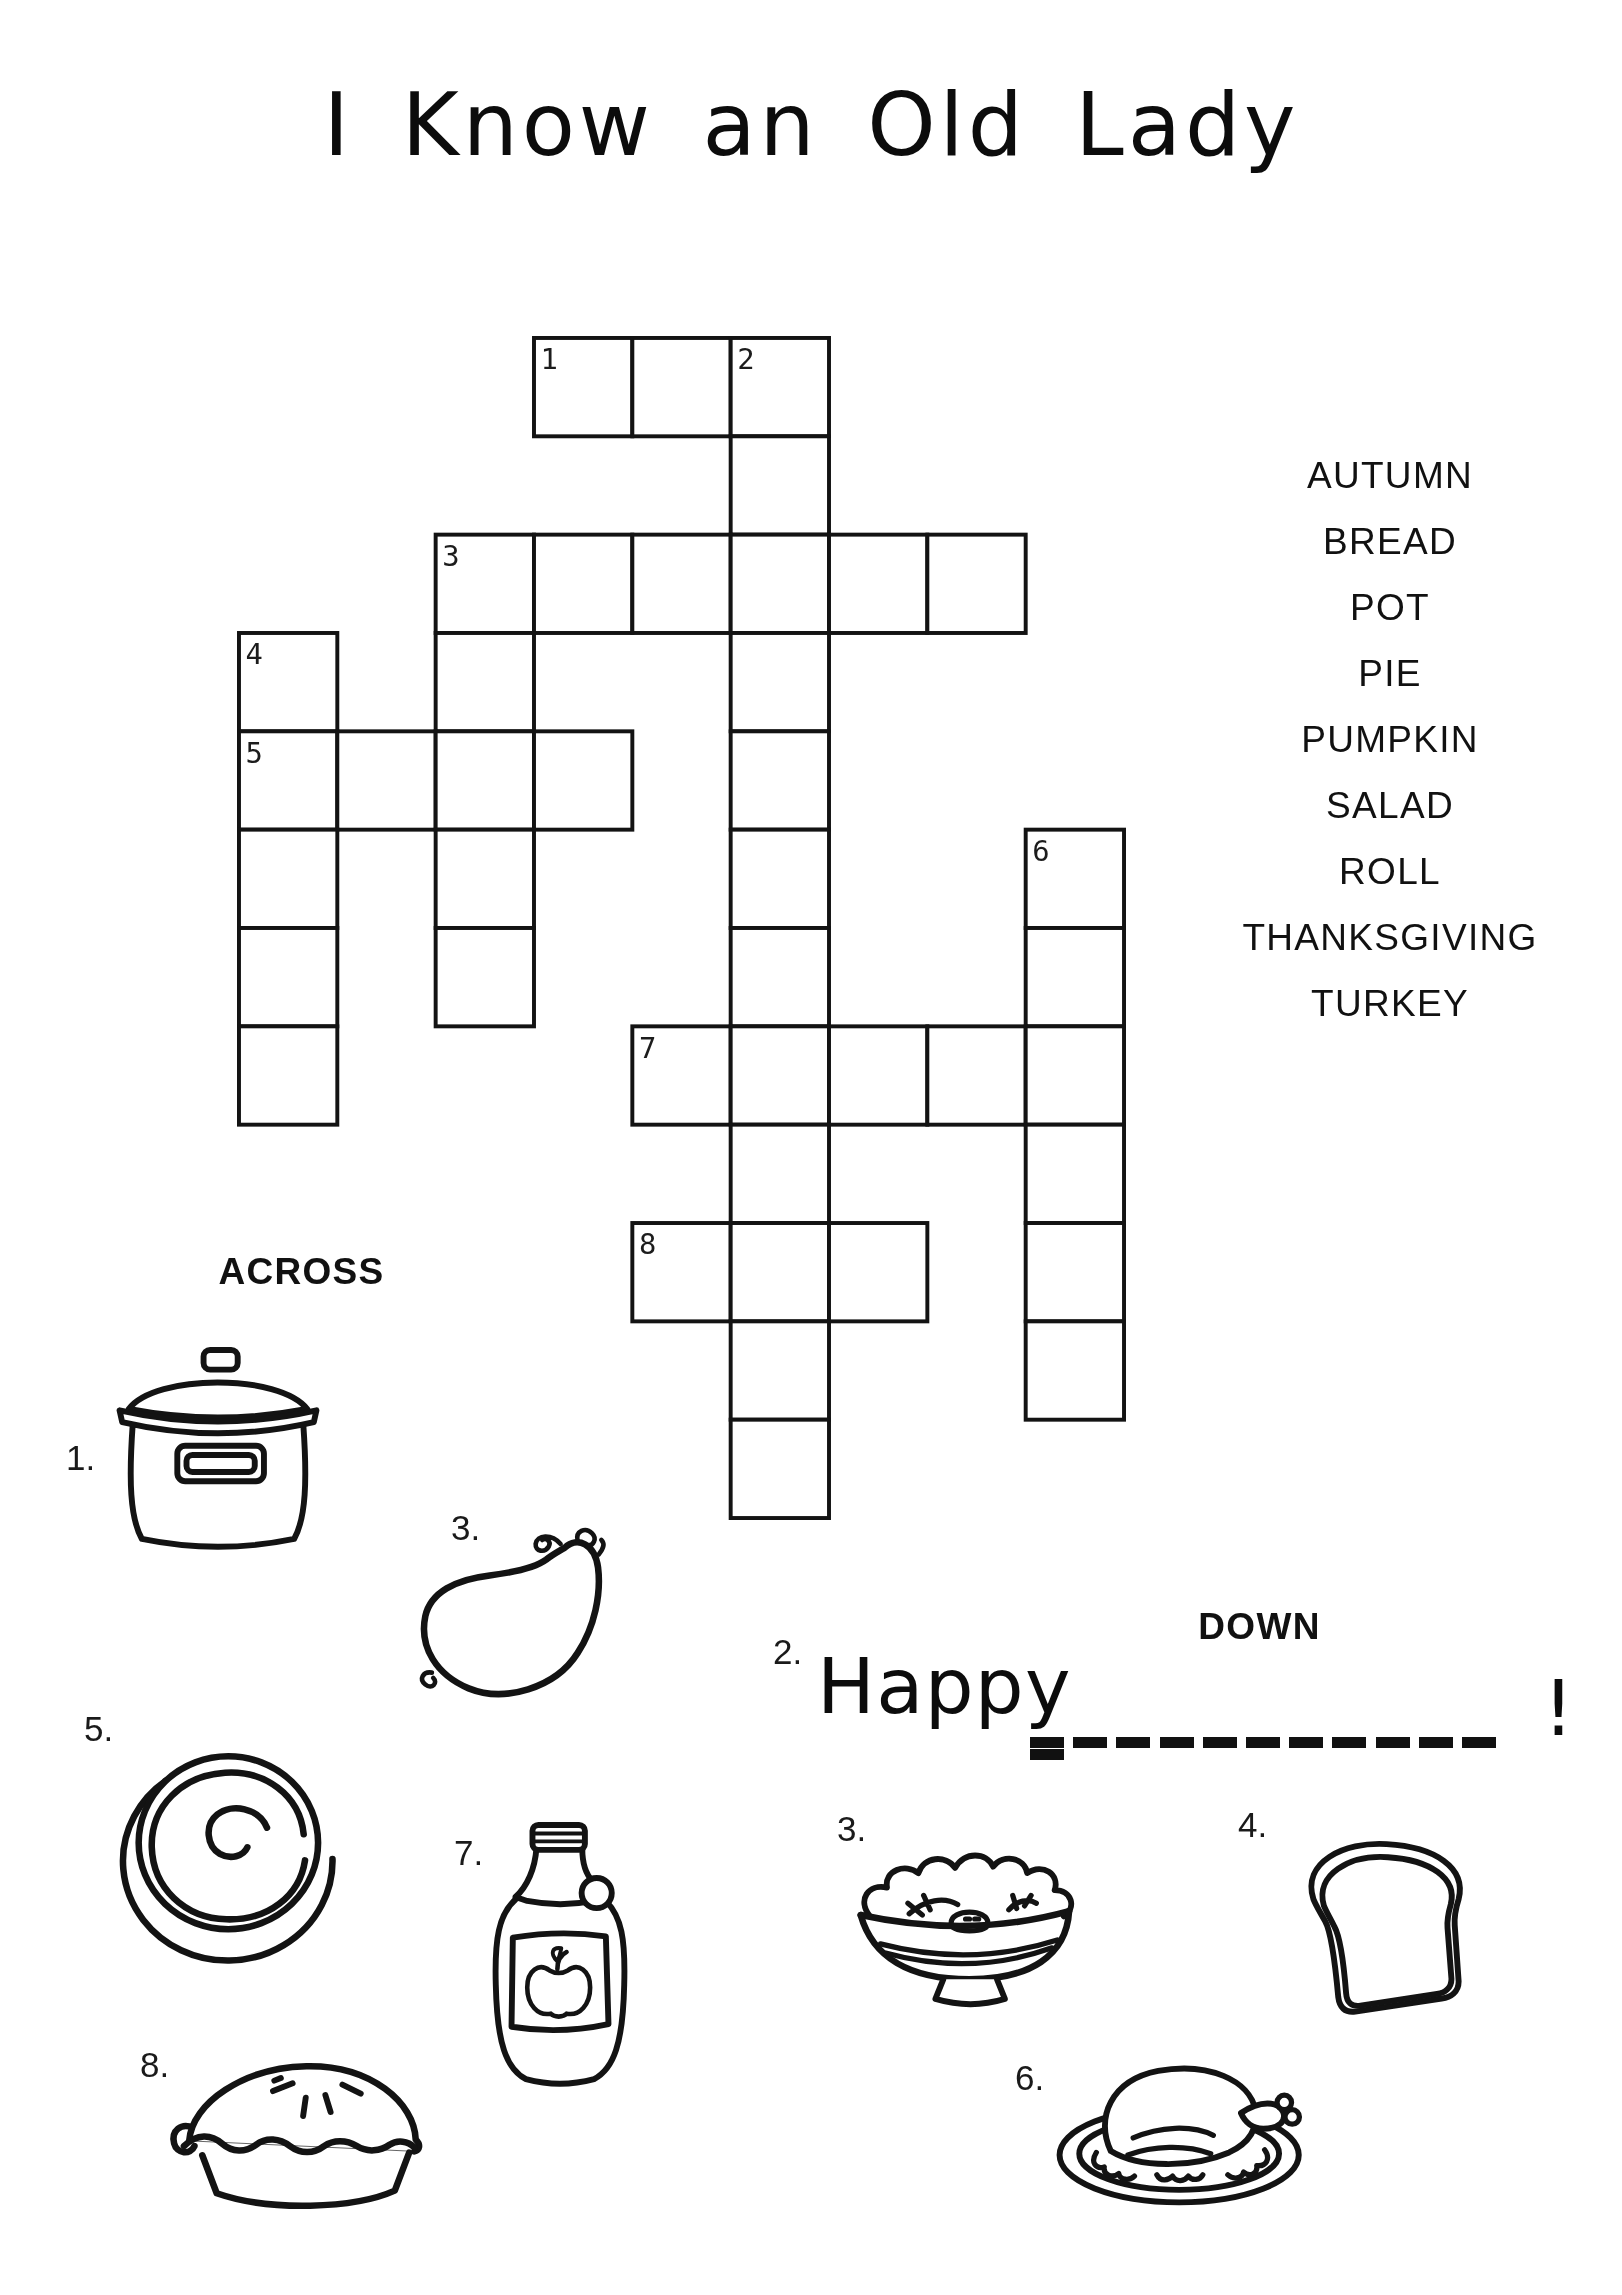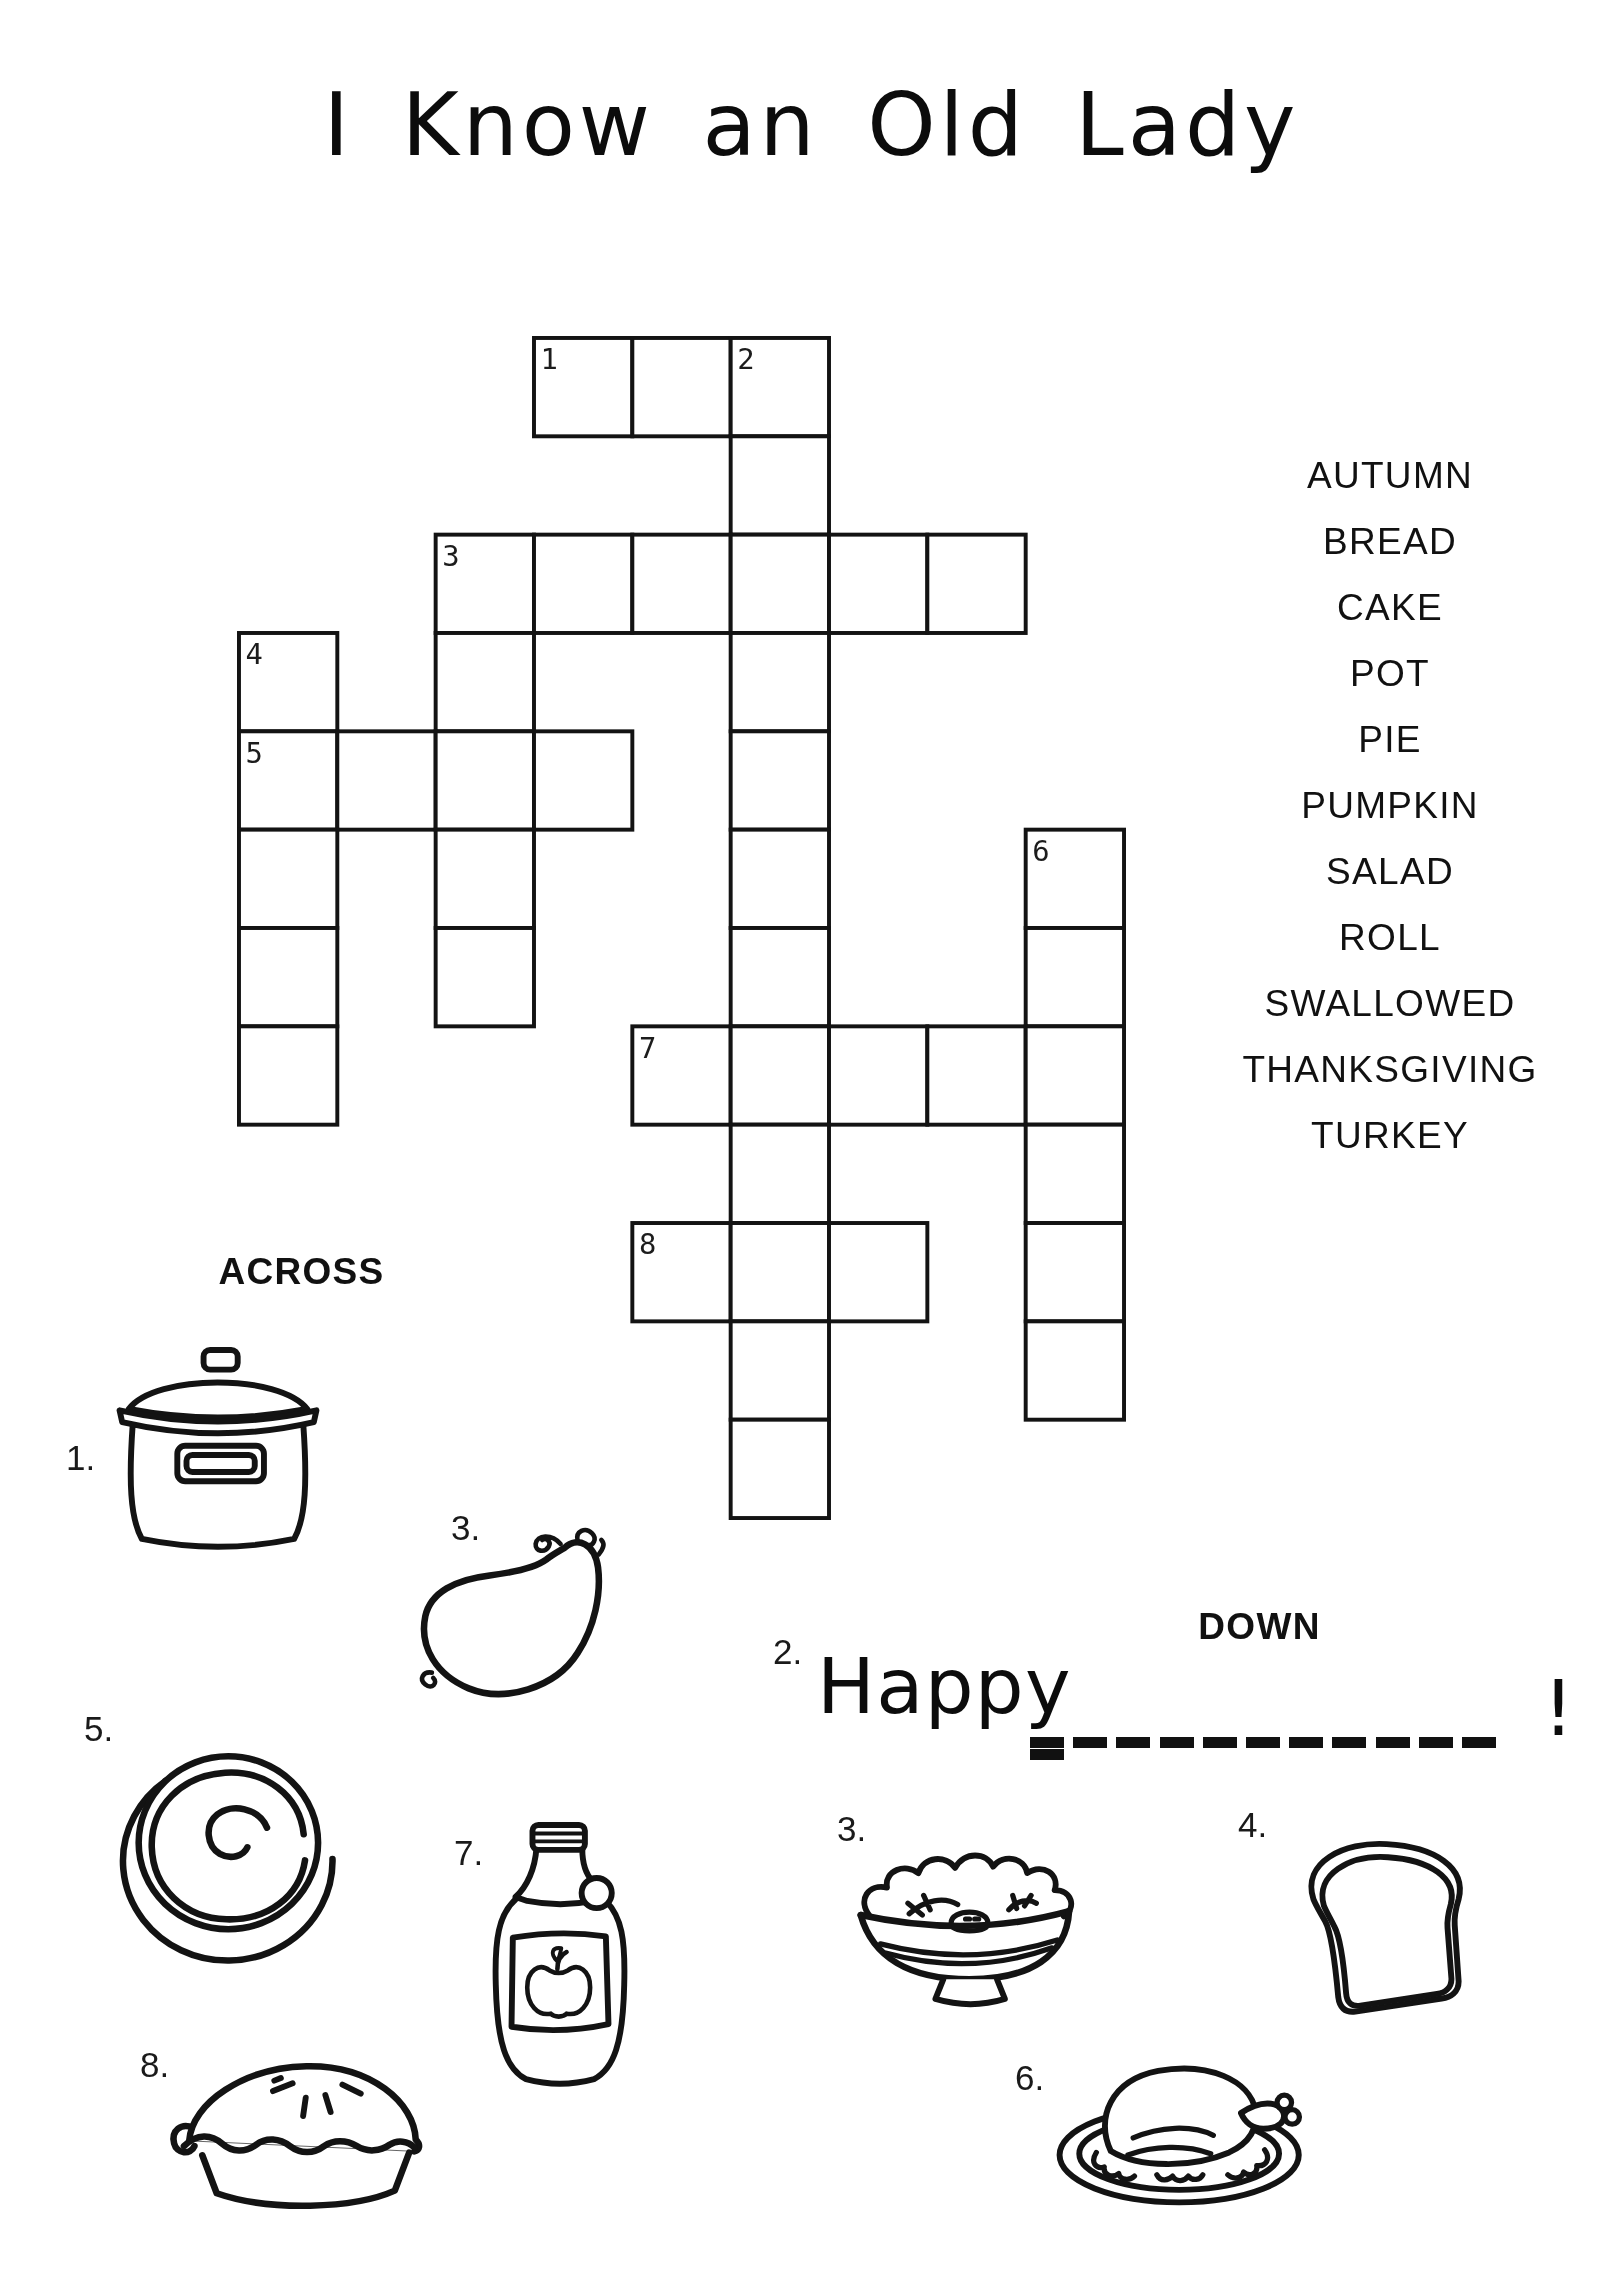--- a/index.html
+++ b/index.html
@@ -95,27 +95,25 @@
         <rect x="1200" y="1500" width="150" height="150" class="cell"></rect>
         <rect x="750" y="1650" width="150" height="150" class="cell"></rect>
       </g>
   </svg>
 </div>
 
 <div class="abs wordbank">
   <div>
       <div class="wb-item">AUTUMN</div>
       <div class="wb-item">BREAD</div>
-      <div class="wb-item">CAKE</div>
       <div class="wb-item">POT</div>
       <div class="wb-item">PIE</div>
       <div class="wb-item">PUMPKIN</div>
       <div class="wb-item">SALAD</div>
       <div class="wb-item">ROLL</div>
-      <div class="wb-item">SWALLOWED</div>
       <div class="wb-item">THANKSGIVING</div>
       <div class="wb-item">TURKEY</div>
     </div>
 </div>
 
 <div class="abs sec-head across-head">ACROSS</div>
 <div class="abs sec-head down-head">DOWN</div>
 
 <div class="abs num" style="left:66px;top:1438px;">1.</div>
 <div class="abs num" style="left:451px;top:1508px;">3.</div>

